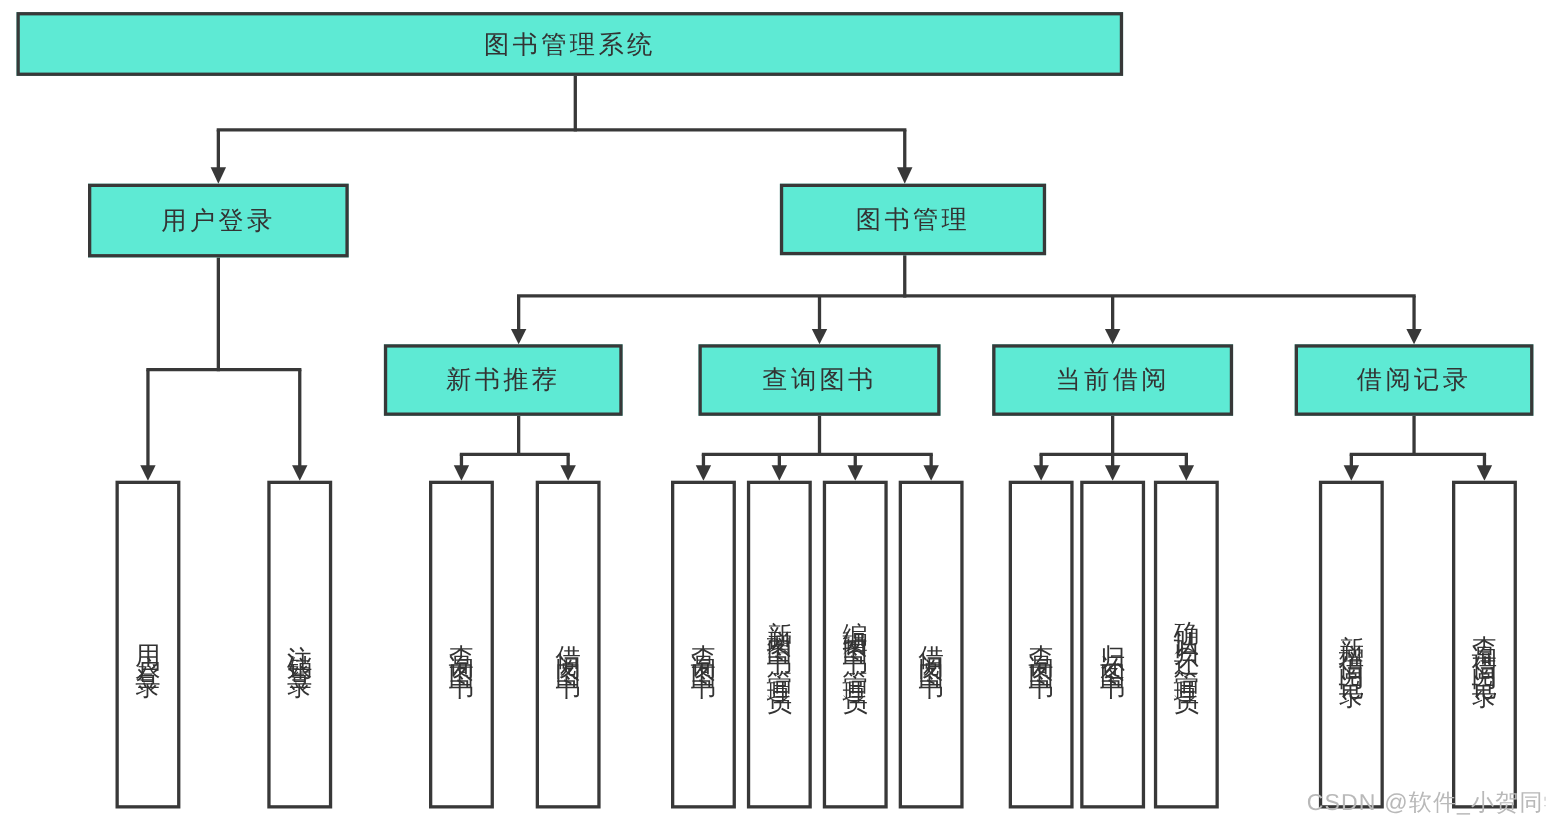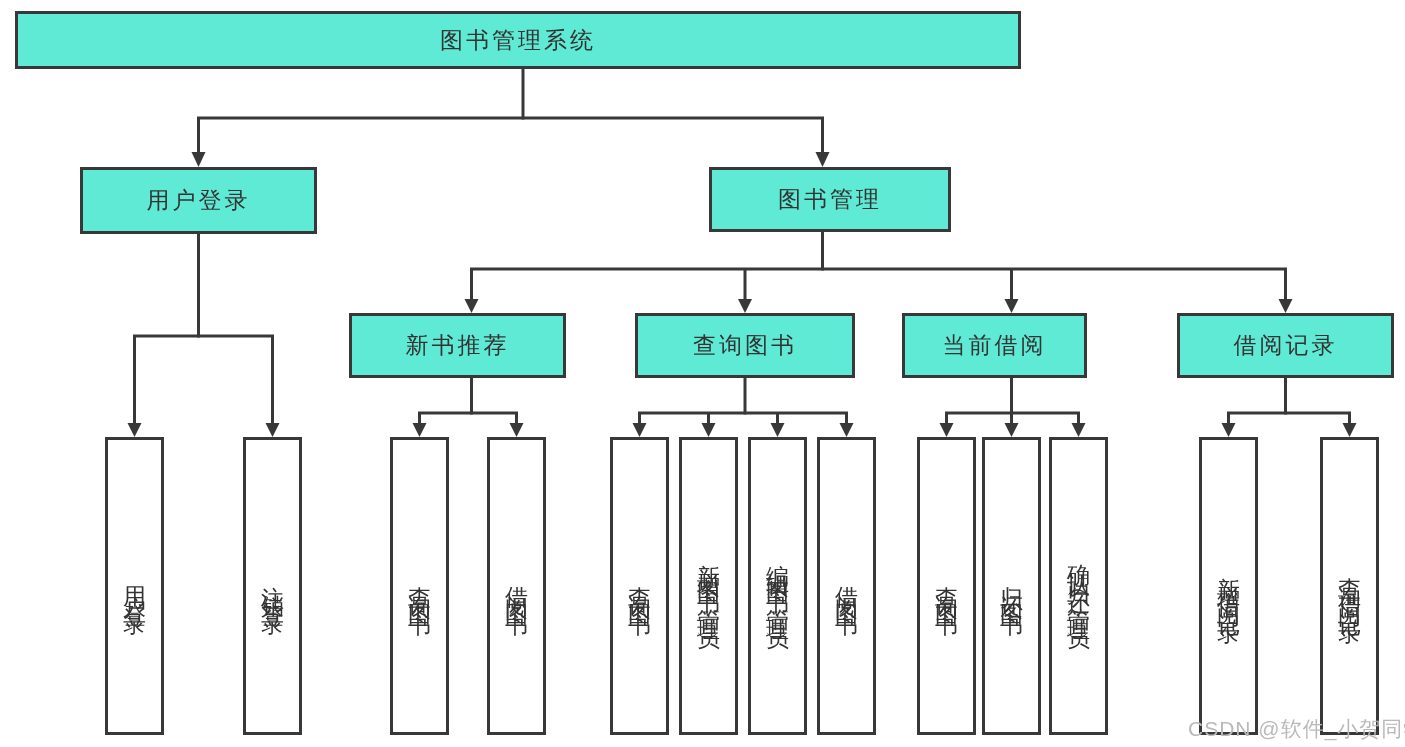--- a/index.html
+++ b/index.html
@@ -120,21 +120,21 @@
     <path class="arrow" d="M1342.5 423 L1356.5 423 L1349.5 437 Z"></path>
   </svg>
 
   <div class="hnode" style="left:15px; top:11px; width:1006px; height:58px;">图书管理系统</div>
 
   <div class="hnode" style="left:80px; top:167px; width:237px; height:67px;">用户登录</div>
   <div class="hnode" style="left:709px; top:167px; width:242px; height:65px;">图书管理</div>
 
   <div class="hnode" style="left:349px; top:313px; width:217px; height:65px;">新书推荐</div>
   <div class="hnode" style="left:635px; top:313px; width:220px; height:65px;">查询图书</div>
-  <div class="hnode" style="left:902px; top:313px; width:185px; height:65px;">当前借阅</div>
+  <div class="hnode" style="left:902px; top:313px; width:219px; height:65px;">当前借阅</div>
   <div class="hnode" style="left:1177px; top:313px; width:217px; height:65px;">借阅记录</div>
 
   <div class="vnode" style="left:105px;">
     <span>用户登录</span>
   </div>
   <div class="vnode" style="left:243px;">
     <span>注销登录</span>
   </div>
 
   <div class="vnode" style="left:390px;">

